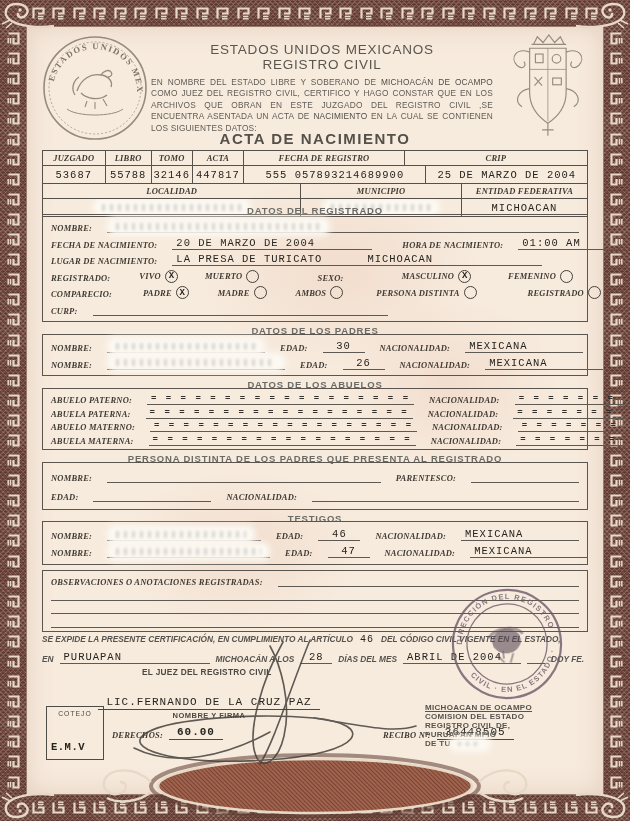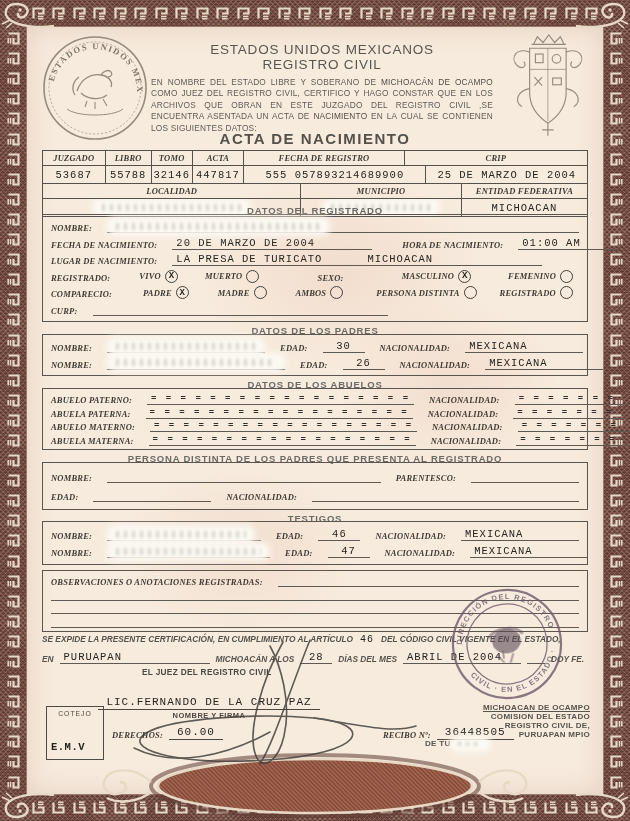--- a/index.html
+++ b/index.html
@@ -85,23 +85,23 @@
   .enrow .line { height:12px; }
   .juez { position:absolute; left:142px; top:667px; z-index:5; font:700 8.3px "Liberation Sans",sans-serif; color:#4c4842; letter-spacing:.3px; }
   .namefield { position:absolute; left:98px; top:696px; width:222px; z-index:5; text-align:center; }
   .namefield .nm { display:block; border-bottom:1px solid #4c4842; padding-bottom:1px; font-size:11px; }
   .namefield .sub { display:block; margin-top:1px; font:700 7.5px "Liberation Sans",sans-serif; color:#4c4842; letter-spacing:.5px; }
   .cotejo { position:absolute; left:46px; top:706px; width:58px; height:54px; z-index:5; border:1.3px solid #4e4a44; }
   .cotejo .ct { display:block; text-align:center; margin-top:3px; font:400 6.8px "Liberation Sans",sans-serif; color:#4c4842; letter-spacing:1px; }
   .cotejo .emv { position:absolute; left:4px; bottom:6px; font:700 10.5px "Liberation Mono",monospace; color:#26241f; letter-spacing:.5px; }
   .derechos { position:absolute; left:112px; top:726px; z-index:5; display:flex; align-items:flex-end; gap:6px; }
   .recibo { position:absolute; left:383px; top:726px; z-index:5; display:flex; align-items:flex-end; gap:6px; }
-  .uval { border-bottom:1px solid #4c4842; padding:0 8px 1px; font-weight:400; font-size:11px; }
+  .uval { border-bottom:1px solid #4c4842; padding:0 8px 1px; font-weight:700; font-size:11px; }
   .office { position:absolute; left:425px; top:703px; width:165px; z-index:5; line-height:1.3; }
-  .office span { display:block; font:700 8px "Liberation Sans",sans-serif; color:#57534d; letter-spacing:.3px;text-align:right; }
+  .office span { display:block; font:700 8px "Liberation Sans",sans-serif; color:#57534d; letter-spacing:.3px; }
   .office .ol1 { text-decoration:underline; }
   .office .ol5wrap { display:flex; align-items:center; gap:2px; }
   .stamp { position:absolute; left:436px; top:584px; z-index:6; }
   .signature { position:absolute; left:78px; top:636px; z-index:7; pointer-events:none; }
 </style>
 </head>
 <body>
 
 <div class="frame"></div>
 <div class="page"></div>
@@ -955,21 +955,21 @@
         <span class="chk-circle"></span>
       </span>
     <span class="chk" style="margin-left:14px;">
         <span class="lbl">AMBOS</span>
         <span class="chk-circle"></span>
       </span>
     <span class="chk" style="margin-left:18px;">
         <span class="lbl">PERSONA DISTINTA</span>
         <span class="chk-circle"></span>
       </span>
-    <span class="chk" style="margin-left:8px;margin-right:30px;">
+    <span class="chk" style="margin-left:36px;margin-right:30px;">
         <span class="lbl">REGISTRADO</span>
         <span class="chk-circle"></span>
       </span>
   </div>
   <div class="frow">
     <span class="lbl">CURP:</span>
     <span class="line" style="flex:0 0 295px;"></span>
     <span class="spacer"></span>
   </div>
 </div>

